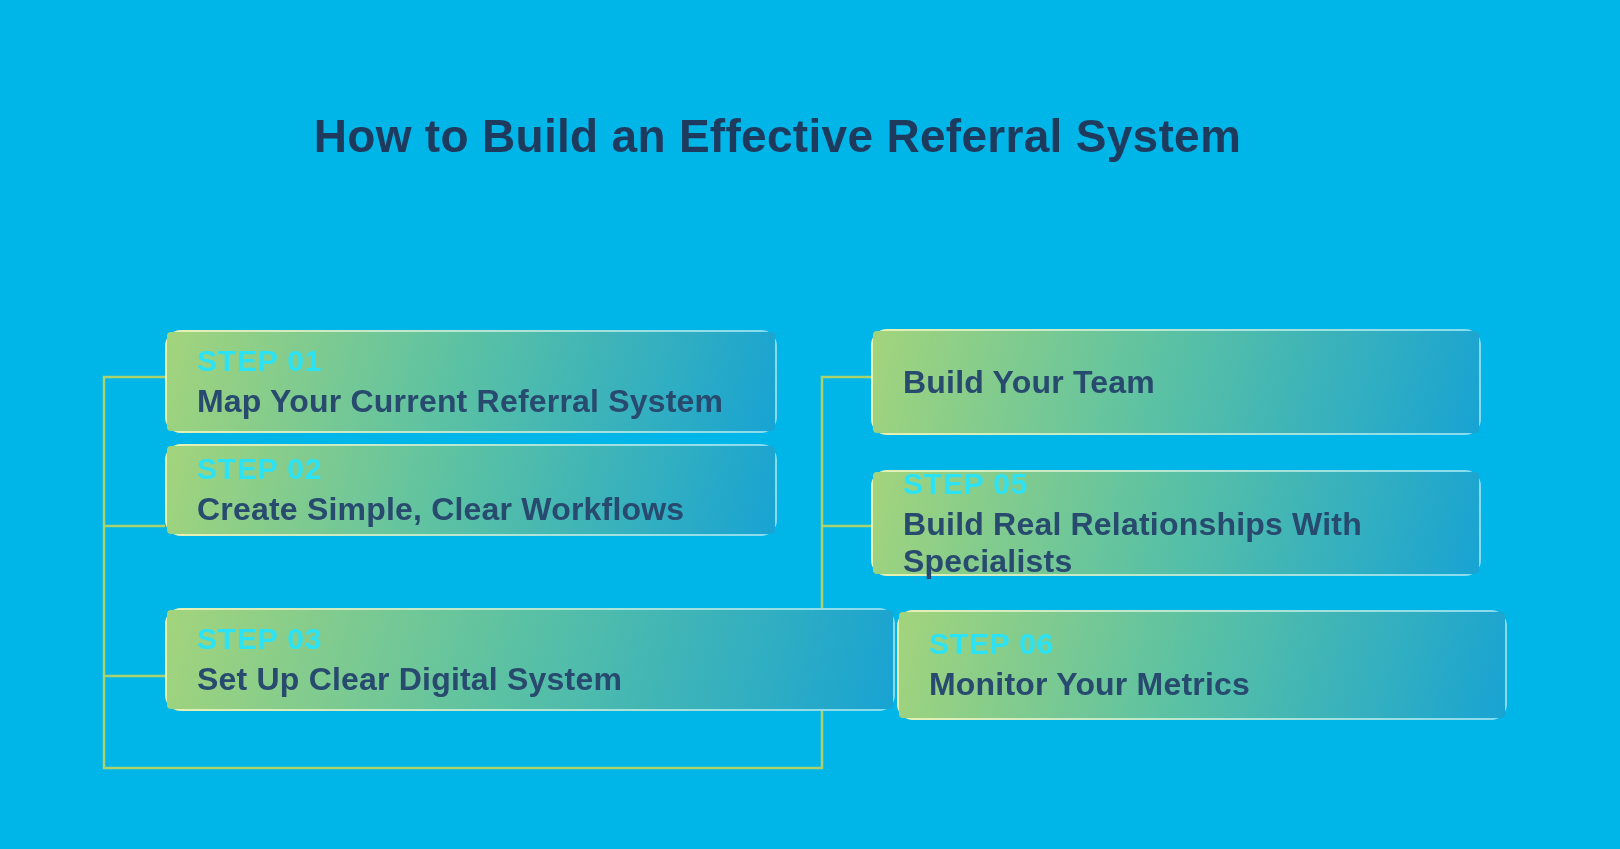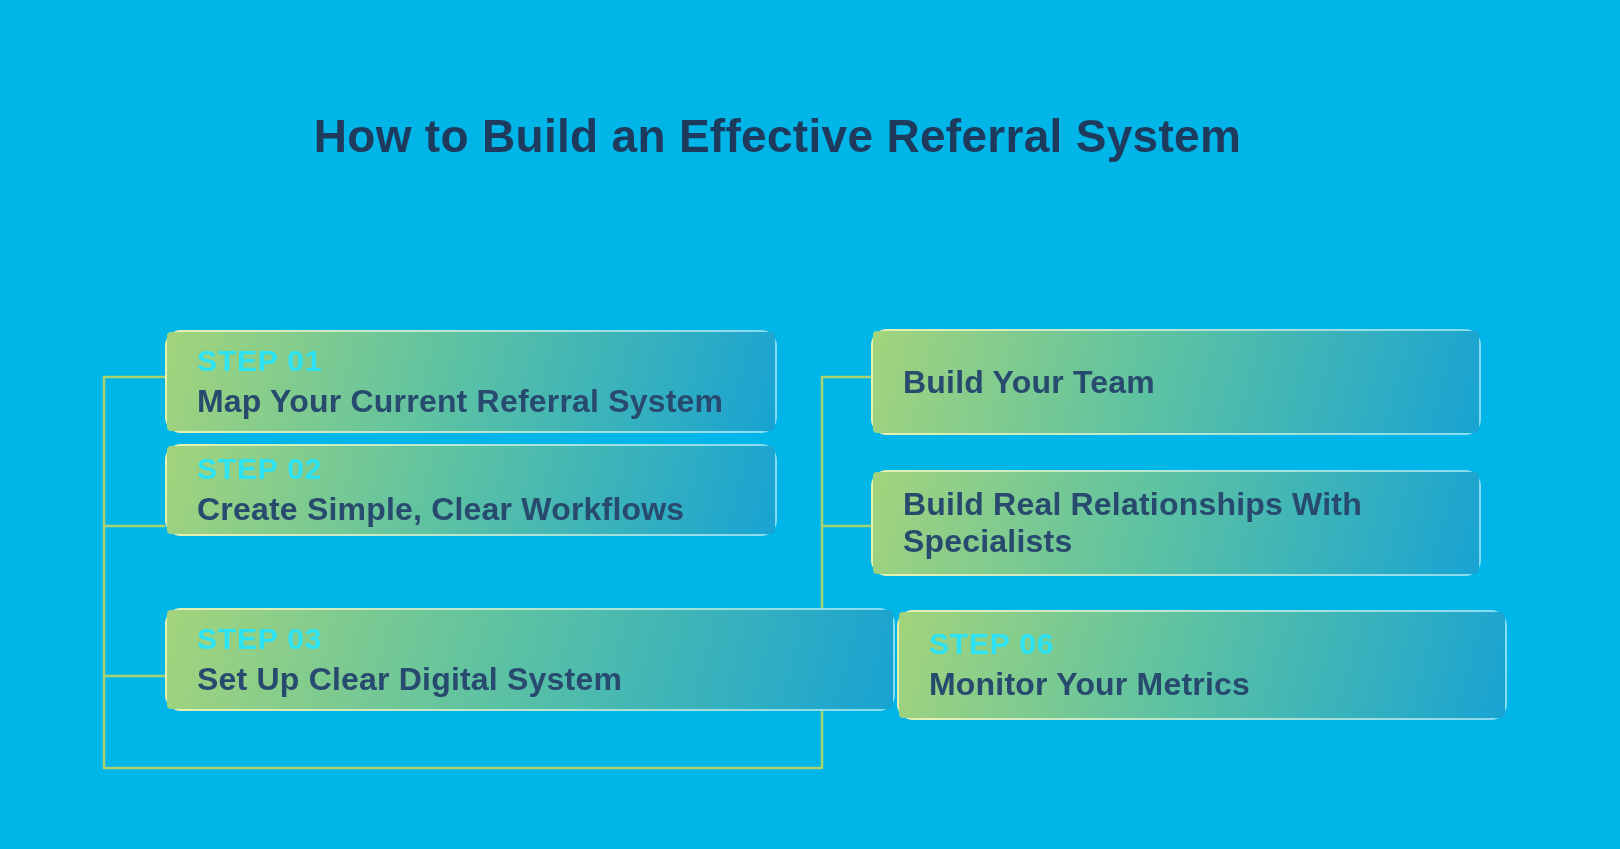--- a/index.html
+++ b/index.html
@@ -106,20 +106,21 @@
 </div>
 
 <div class="card" style="left:871px;top:329px;width:610px;height:106px">
   <div class="card-inner">
     <div class="step-title">Build Your Team</div>
   </div>
 </div>
 
 <div class="card" style="left:871px;top:470px;width:610px;height:106px">
   <div class="card-inner">
+    <div class="step-label">STEP 05</div>
     <div class="step-title">Build Real Relationships With Specialists</div>
   </div>
 </div>
 
 <div class="card" style="left:897px;top:610px;width:610px;height:110px">
   <div class="card-inner">
     <div class="step-label">STEP 06</div>
     <div class="step-title">Monitor Your Metrics</div>
   </div>
 </div>

